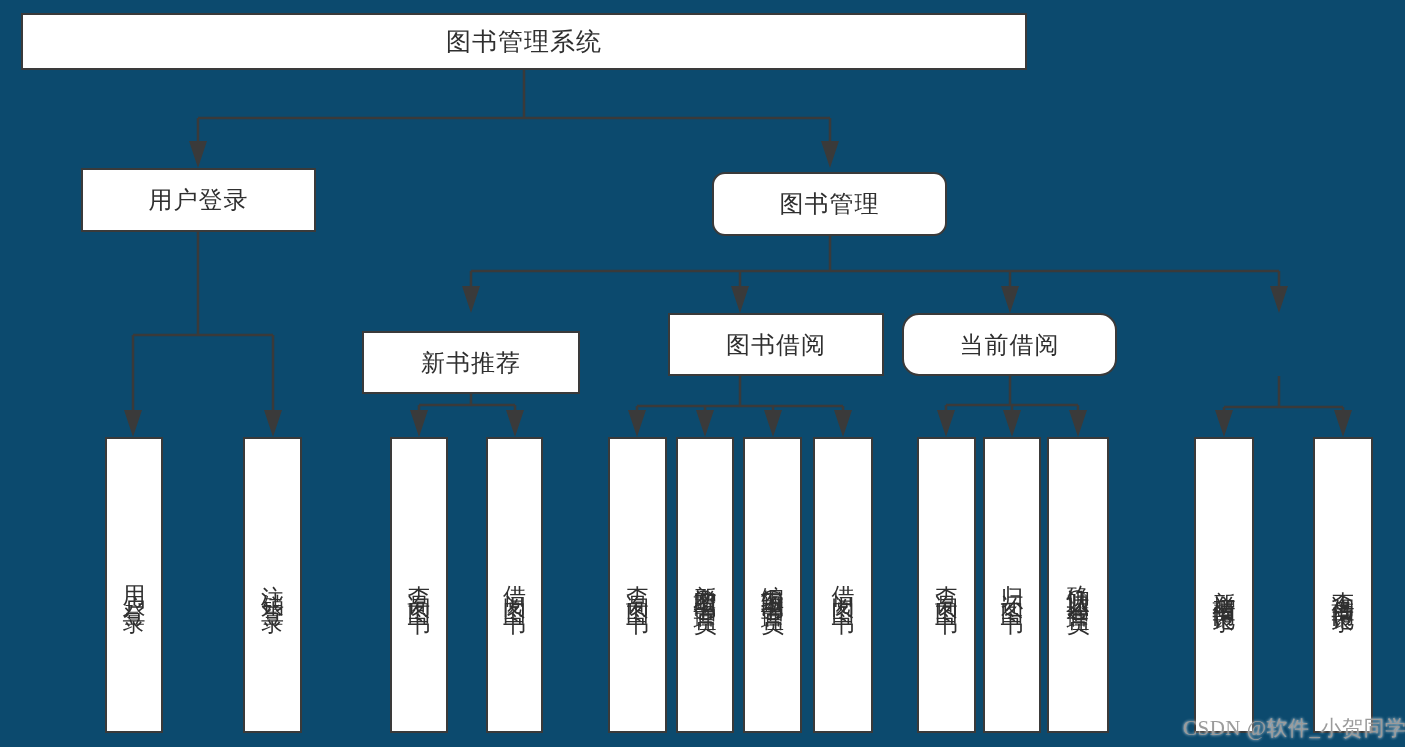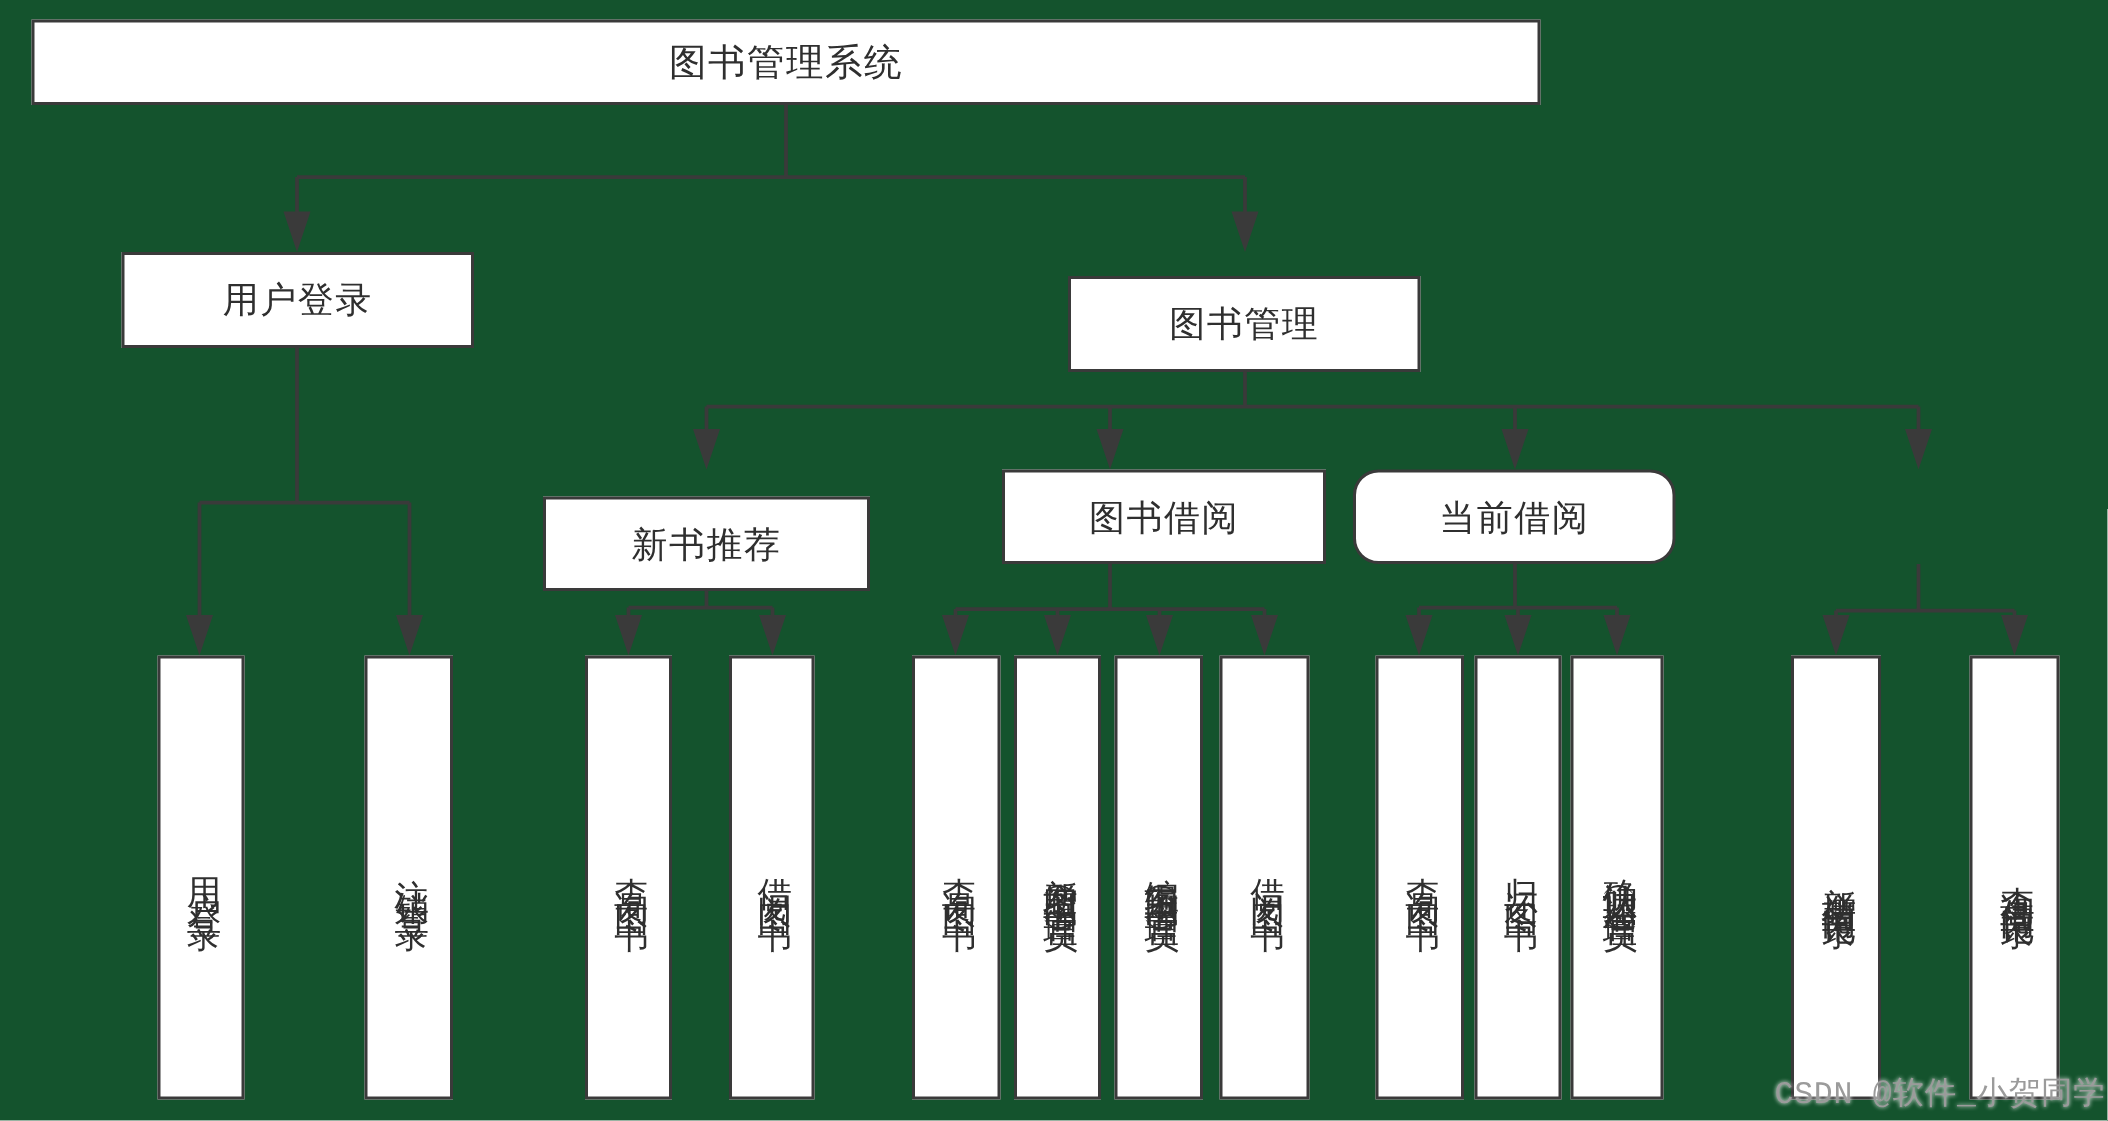--- a/index.html
+++ b/index.html
@@ -5,22 +5,22 @@
   html, body {
     margin: 0;
     padding: 0;
     background: #ffffff;
     overflow: hidden;
   }
   .canvas {
     position: relative;
     width: 1405px;
     height: 747px;
-    background: #14532d;
-    font-family: Liberation Mono, monospace;
+    background: #0c4a6e;
+    font-family: Liberation Serif, serif;
     color: #2f2f2f;
   }
   .connectors {
     position: absolute;
     left: 0;
     top: 0;
     width: 1405px;
     height: 747px;
   }
   .node {
@@ -96,21 +96,21 @@
       <polygon points="1003,410 1021,410 1012,437"></polygon>
       <polygon points="1069,410 1087,410 1078,437"></polygon>
       <polygon points="1215,410 1233,410 1224,437"></polygon>
       <polygon points="1334,410 1352,410 1343,437"></polygon>
     </g>
   </svg>
 
   <div class="node hnode rootnode" style="left:21px; top:13px; width:1006px; height:57px;">图书管理系统</div>
 
   <div class="node hnode" style="left:81px; top:168px; width:235px; height:64px;">用户登录</div>
-  <div class="node hnode" style="left:712px; top:184px; width:235px; height:64px;">图书管理</div>
+  <div class="node hnode" style="left:712px; top:172px; width:235px; height:64px;border-radius:13px;">图书管理</div>
 
   <div class="node hnode" style="left:362px; top:313px; width:218px; height:63px;margin-top:18px;">新书推荐</div>
   <div class="node hnode" style="left:632px; top:313px; width:216px; height:63px;margin-left:36px;">图书借阅</div>
   <div class="node hnode" style="left:902px; top:313px; width:215px; height:63px;border-radius:17px;">当前借阅</div>
 
   <div class="node vnode" style="left:105px; top:437px; width:58px; height:296px;">用户登录</div>
   <div class="node vnode" style="left:243px; top:437px; width:59px; height:296px;">注销登录</div>
 
   <div class="node vnode" style="left:390px; top:437px; width:58px; height:296px;">查询图书</div>
   <div class="node vnode" style="left:486px; top:437px; width:57px; height:296px;">借阅图书</div>

